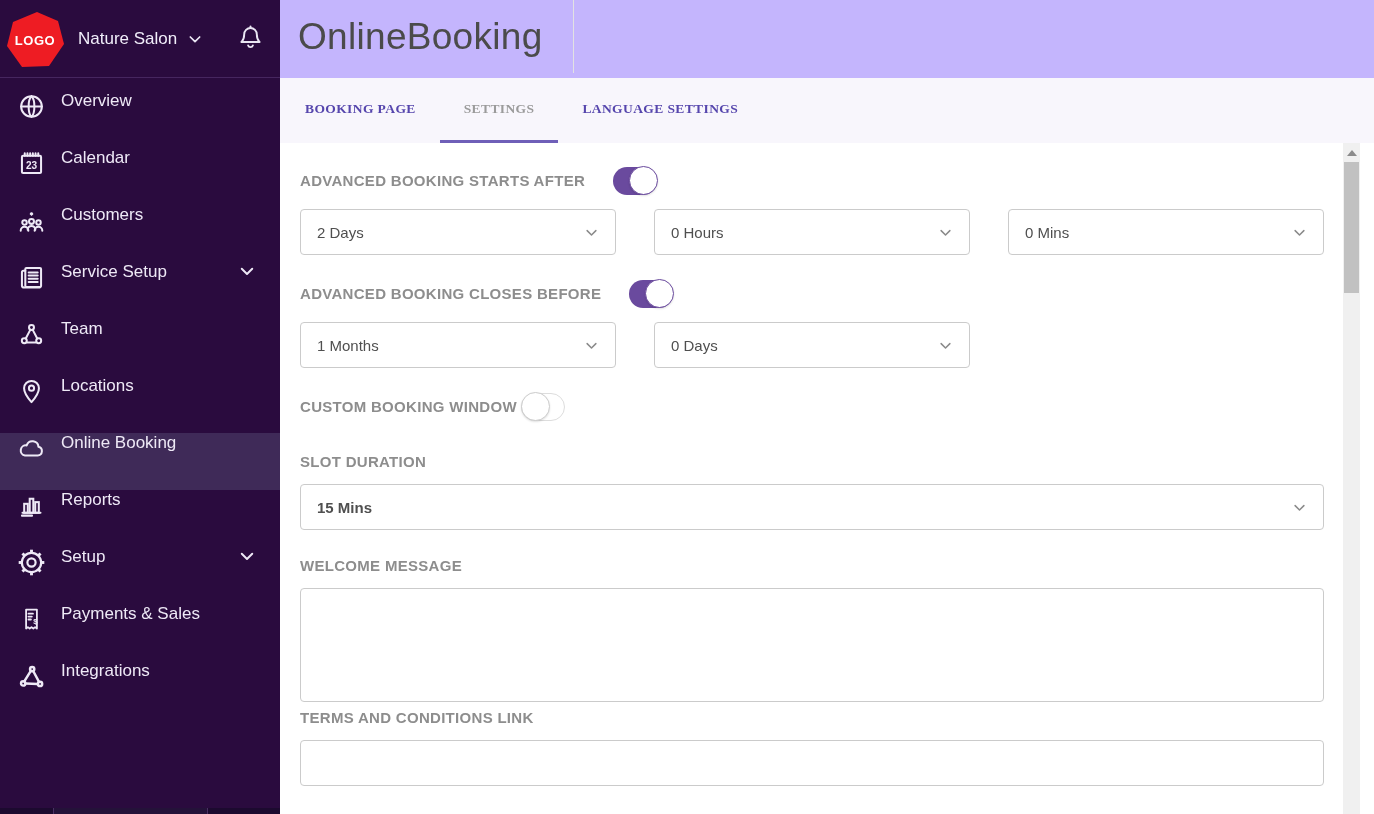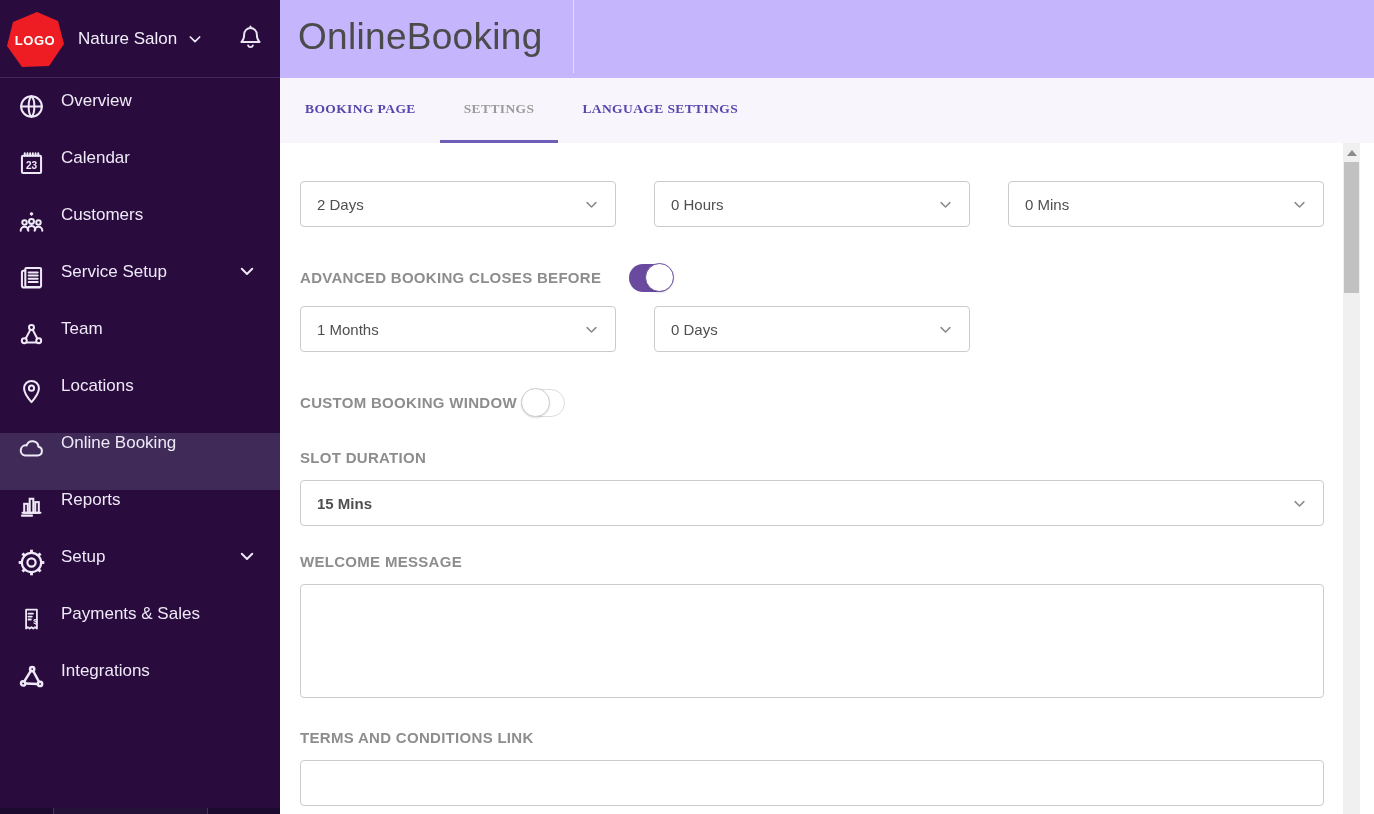--- a/index.html
+++ b/index.html
@@ -96,21 +96,21 @@
   }
   .toggle.on { background:#6a4a9e; }
   .toggle.off { background:#fff; border:1px solid #ddd; }
   .toggle .knob {
     position:absolute; top:-1px; width:29px; height:29px; border-radius:50%;
     background:#fff; box-shadow:0 1px 2px rgba(0,0,0,0.12);
   }
   .toggle.on .knob { right:-1px; border:1px solid #6a4a9e; }
   .toggle.off .knob { left:-1px; top:-2px; border:1px solid #ccc; }
 
-  .section { margin-top:37px; }
+  .section { margin-top:25px; }
   .full-input {
     width:1024px; height:46px; border:1px solid #cbcbcb; border-radius:4px;
     font-size:15px; color:#4f4f4f; padding:0 16px; outline:none; background:#fff;
     font-family:"Liberation Sans","DejaVu Sans",sans-serif;
   }
   .welcome-textarea {
     width:1024px; height:114px; border:1px solid #cbcbcb; border-radius:4px;
     resize:none; outline:none; padding:12px 16px; font-size:15px; color:#4f4f4f;
     font-family:"Liberation Sans","DejaVu Sans",sans-serif; display:block;
   }
@@ -323,20 +323,26 @@
 
     <div class="tabbar">
       <div class="tab">BOOKING PAGE</div>
       <div class="tab active">SETTINGS</div>
       <div class="tab">LANGUAGE SETTINGS</div>
     </div>
 
     <div class="content">
       <div class="content-inner">
 
+        <div class="label-row">
+          <span class="field-label">ADVANCED BOOKING STARTS AFTER</span>
+          <div class="toggle on">
+              <div class="knob"></div>
+            </div>
+        </div>
         <div class="select-row">
           <div class="select">
             <span class="select-value">2 Days</span>
             <span class="select-chevron">
                 <svg width="15" height="15" viewBox="0 0 24 24" fill="none" stroke="#8a8a8a" stroke-width="2.4" stroke-linecap="round" stroke-linejoin="round">
                   <path d="M5 9l7 7 7-7"></path>
                 </svg>
               </span>
           </div>
           <div class="select">
@@ -400,21 +406,21 @@
                 </svg>
               </span>
           </div>
         </div>
 
         <div class="section" style="margin-top:27px;">
           <span class="field-label">WELCOME MESSAGE</span>
           <textarea class="welcome-textarea mt13" style=""></textarea>
         </div>
 
-        <div class="section" style="margin-top:31px;">
+        <div class="section" style="margin-top:7px;">
           <span class="field-label">TERMS AND CONDITIONS LINK</span>
           <input type="text" class="full-input mt13" style="display: block;" value="">
         </div>
 
       </div>
     </div>
 
     <div class="vscroll">
       <div class="arrow-up"></div>
       <div class="vthumb"></div>

